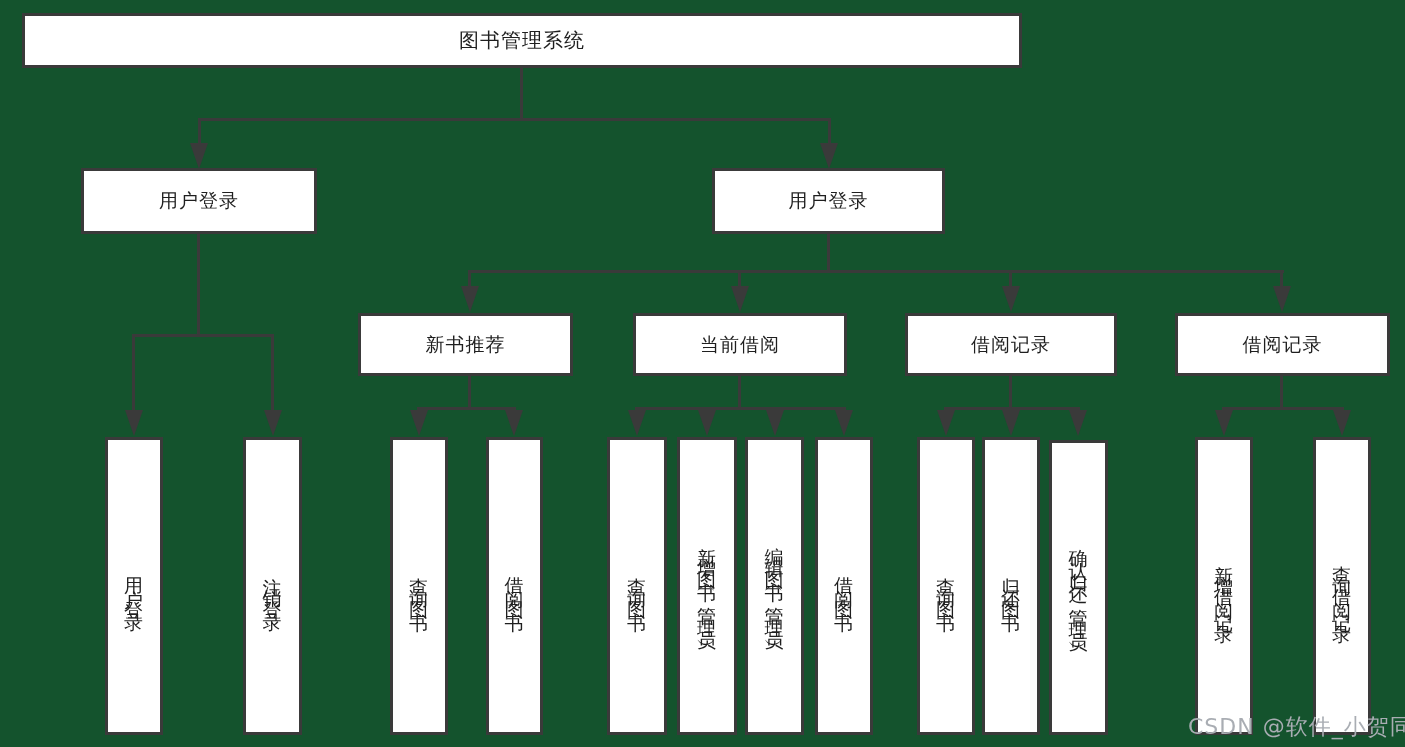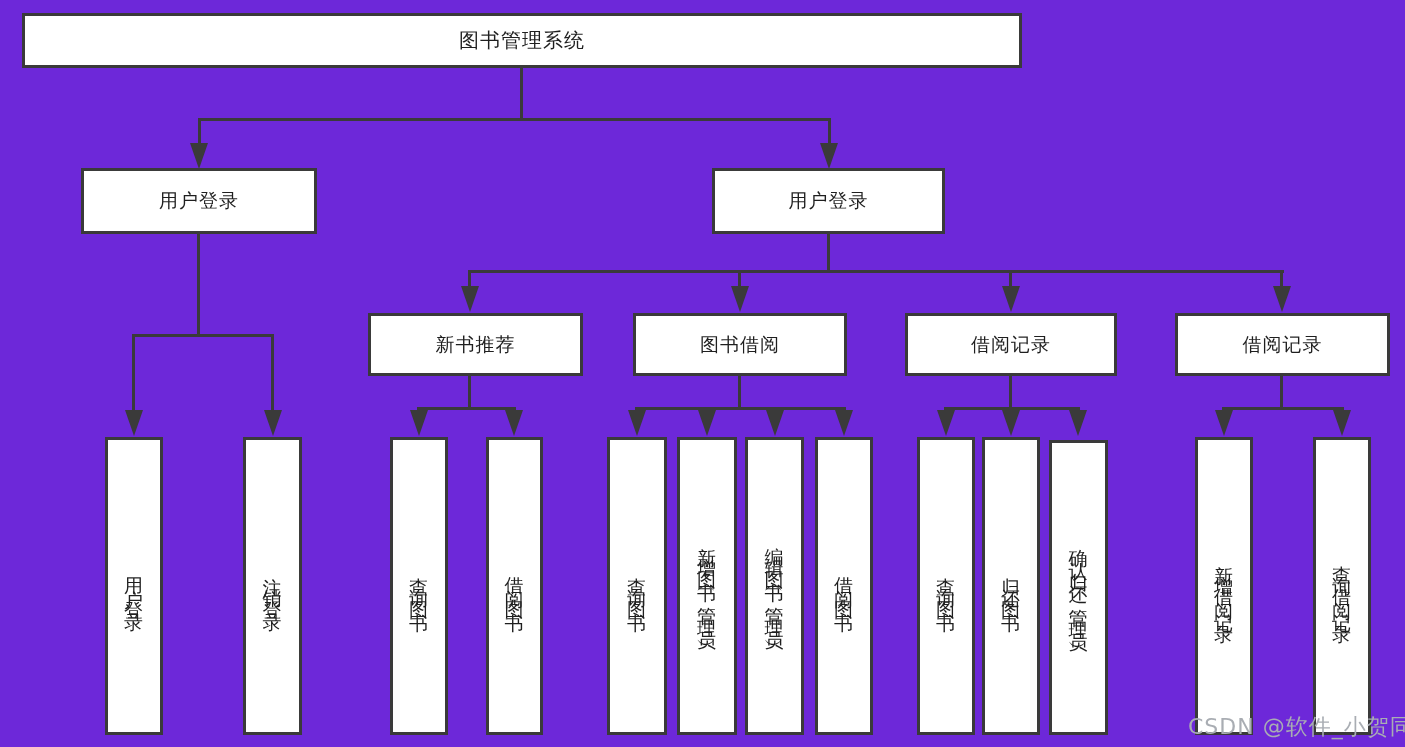--- a/index.html
+++ b/index.html
@@ -5,21 +5,21 @@
   html, body {
     margin: 0;
     padding: 0;
     background: #ffffff;
     font-family: "DejaVu Sans", "Liberation Sans", sans-serif;
   }
   .canvas {
     position: relative;
     width: 1405px;
     height: 747px;
-    background: #6d28d9;
+    background: #14532d;
     overflow: hidden;
   }
   
   .box {
     position: absolute;
     box-sizing: border-box;
     border: 3px solid #3a3a3a;
     background: #ffffff;
     display: flex;
     align-items: center;
@@ -108,25 +108,25 @@
   <div class="hline" style="left:468px; top:270px; width:816px;"></div>
   <div class="vline" style="left:468px; top:273px; height:14px;"></div>
   <div class="arrow" style="left:461px; top:286px;"></div>
   <div class="vline" style="left:738px; top:273px; height:14px;"></div>
   <div class="arrow" style="left:731px; top:286px;"></div>
   <div class="vline" style="left:1009px; top:273px; height:14px;"></div>
   <div class="arrow" style="left:1002px; top:286px;"></div>
   <div class="vline" style="left:1280px; top:273px; height:14px;"></div>
   <div class="arrow" style="left:1273px; top:286px;"></div>
 
-  <div class="box" style="left:368px; top:313px; width:215px; height:63px;">
+  <div class="box" style="left:358px; top:313px; width:215px; height:63px;">
     <span>新书推荐</span>
   </div>
   <div class="box" style="left:633px; top:313px; width:214px; height:63px;">
-    <span>图书借阅</span>
+    <span>当前借阅</span>
   </div>
   <div class="box" style="left:905px; top:313px; width:212px; height:63px;">
     <span>借阅记录</span>
   </div>
   <div class="box" style="left:1175px; top:313px; width:215px; height:63px;">
     <span>借阅记录</span>
   </div>
 
   <div class="vline" style="left:468px; top:376px; height:33px;"></div>
   <div class="hline" style="left:417px; top:407px; width:99px;"></div>

